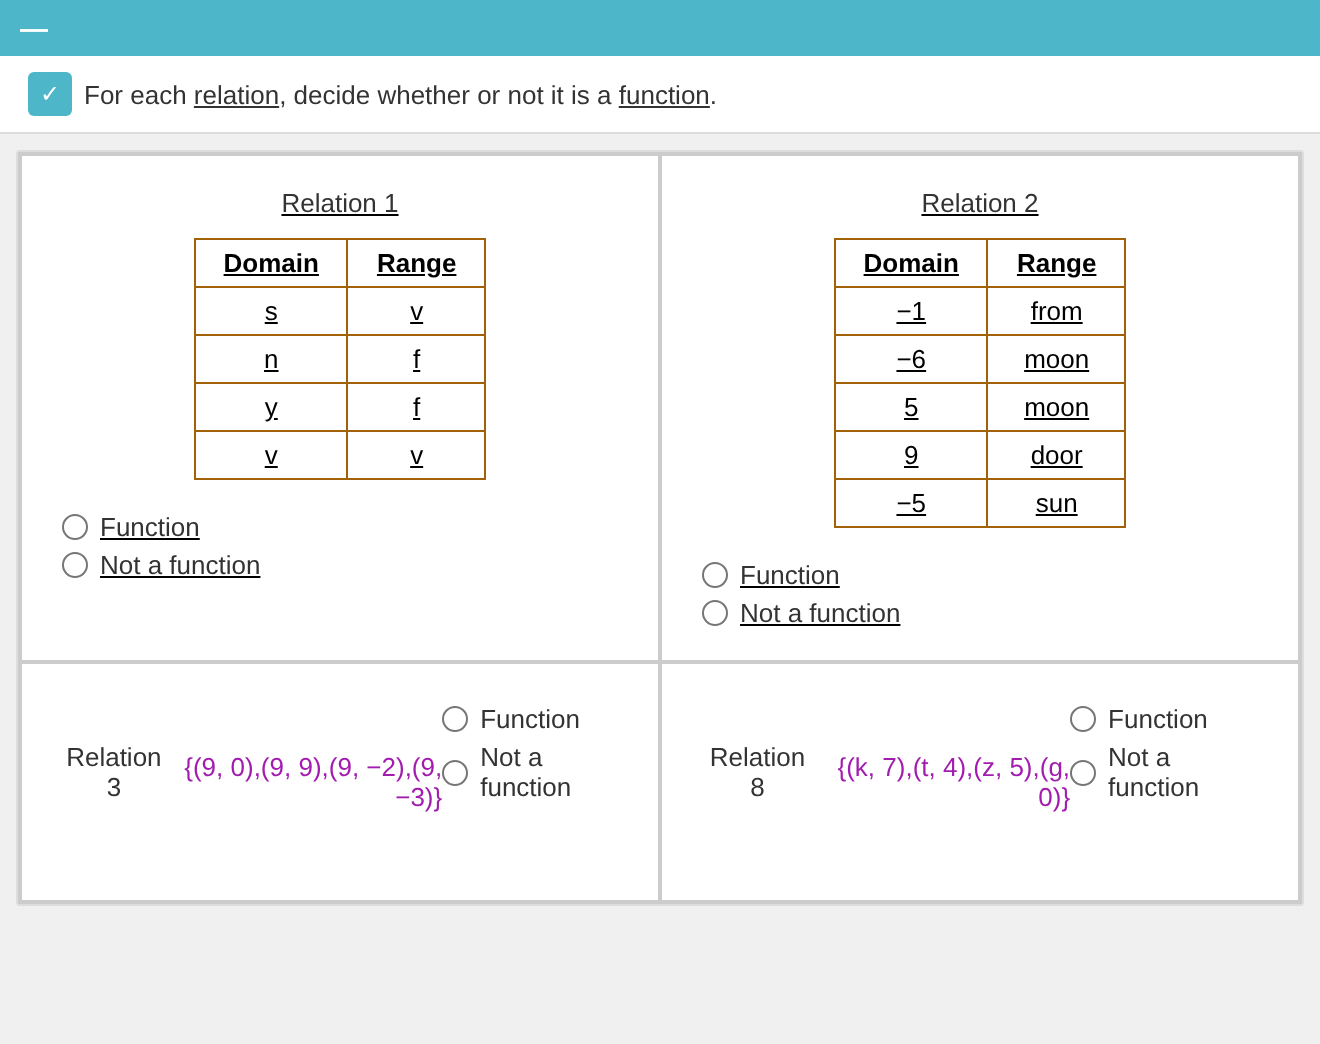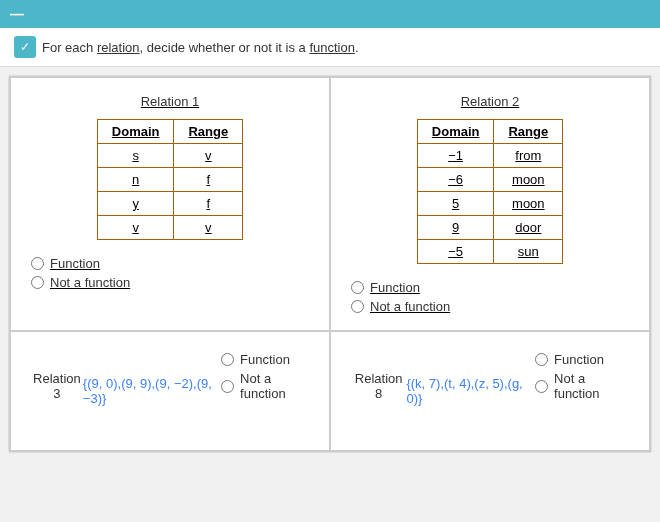--- a/index.html
+++ b/index.html
@@ -108,22 +108,22 @@
       font-size: 13px;
       color: #333;
       cursor: pointer;
     }
     .radio-label input[type="radio"] {
       accent-color: #4db6c8;
       cursor: pointer;
     }
     .relation-set-text {
       font-size: 13px;
-      color: #3b82f6;
-      text-align: left;
+      color: #a21caf;
+      text-align: right;
     }
     .relation-cell-set {
       padding: 16px 20px;
       border: 1px solid #ccc;
       display: flex;
       flex-direction: row;
       align-items: center;
       min-height: 120px;
     }
     .bottom-bar {

